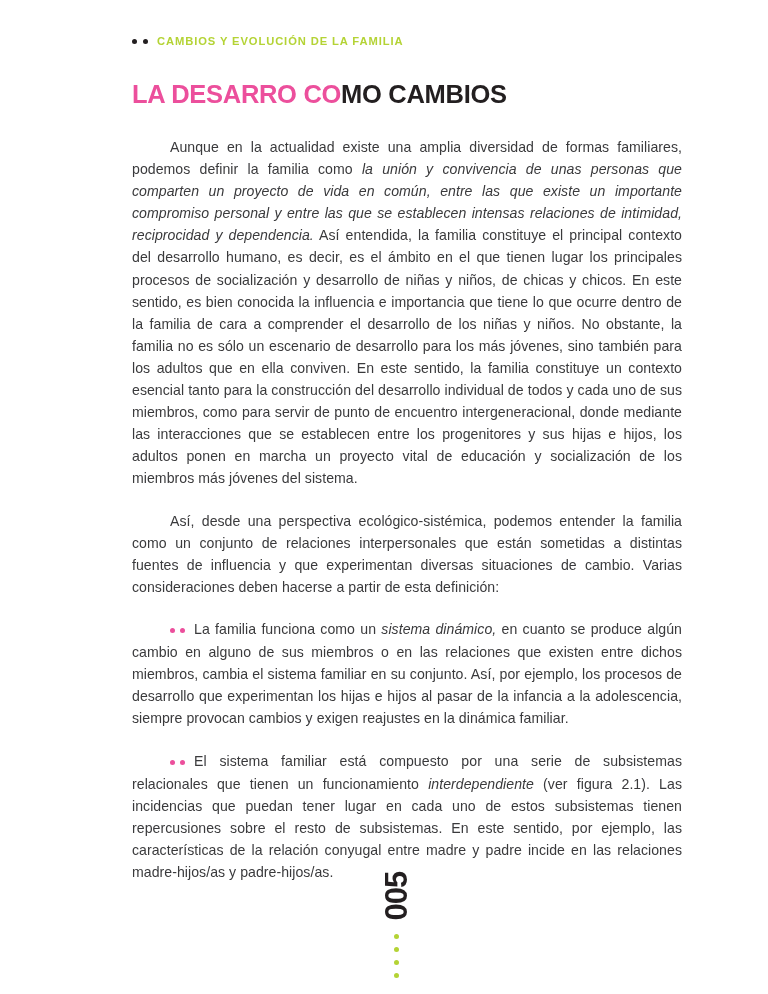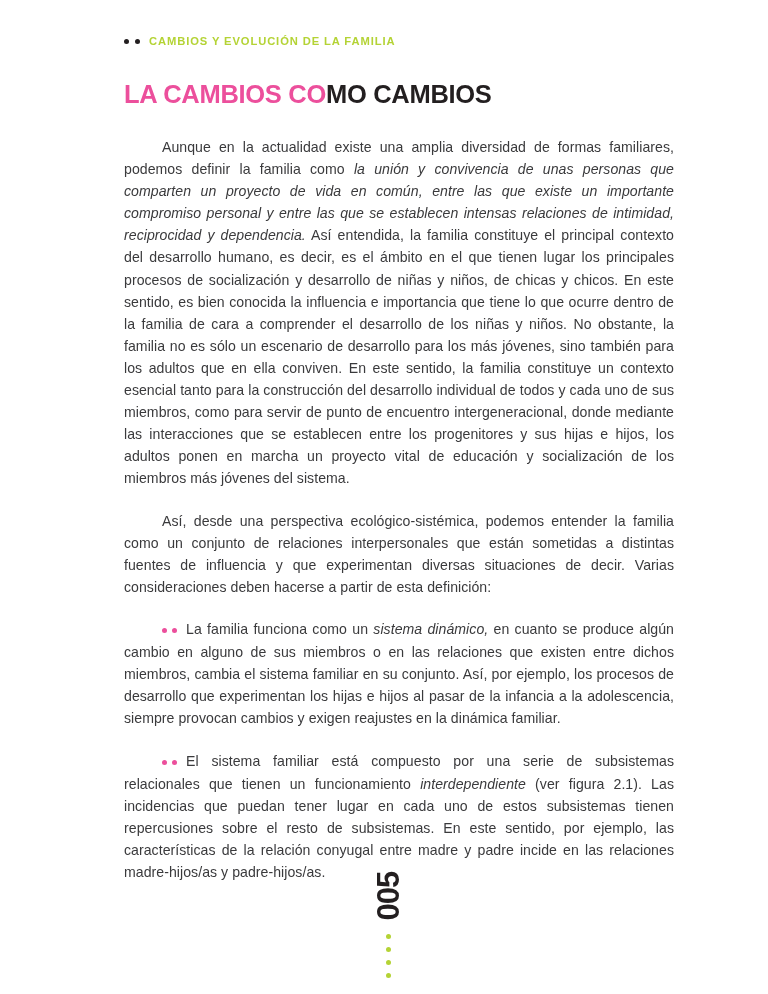--- a/index.html
+++ b/index.html
@@ -11,21 +11,21 @@
     width: 768px;
     height: 994px;
     position: relative;
     overflow: hidden;
     font-family: "Liberation Sans", sans-serif;
     color: #2b2b2b;
   }
 
   .page {
     position: absolute;
-    left: 4px; top: 0;
+    left: 12px; top: 0;
     width: 612px;
     height: 994px;
   }
 
   
   .runhead {
     position: absolute;
     left: 120px;
     top: 36px;
     display: flex;
@@ -151,28 +151,28 @@
 
 <div class="page">
 
   <div class="runhead">
     <span class="rh-dot"></span>
     <span class="rh-dot second"></span>
     <span class="runhead-text">CAMBIOS Y EVOLUCIÓN DE LA FAMILIA</span>
   </div>
 
   <h1 class="title">
-    <span class="ln"><span class="t-pink">LA CAMBIOS CO</span><span class="t-black">MO CAMBIOS</span></span>
+    <span class="ln"><span class="t-pink">LA DESARRO CO</span><span class="t-black">MO CAMBIOS</span></span>
   </h1>
 
   <div class="body-col">
 
     <p class="para"><span class="ind"></span><span>Aunque en la actualidad existe una amplia diversidad de formas familiares, podemos definir la familia como </span><i>la unión y convivencia de unas personas que comparten un proyecto de vida en común, entre las que existe un importante compromiso personal y entre las que se establecen intensas relaciones de intimidad, reciprocidad y dependencia.</i><span> Así entendida, la familia constituye el principal contexto del desarrollo humano, es decir, es el ámbito en el que tienen lugar los principales procesos de socialización y desarrollo de niñas y niños, de chicas y chicos. En este sentido, es bien conocida la influencia e importancia que tiene lo que ocurre dentro de la familia de cara a comprender el desarrollo de los niñas y niños. No obstante, la familia no es sólo un escenario de desarrollo para los más jóvenes, sino también para los adultos que en ella conviven. En este sentido, la familia constituye un contexto esencial tanto para la construcción del desarrollo individual de todos y cada uno de sus miembros, como para servir de punto de encuentro intergeneracional, donde mediante las interacciones que se establecen entre los progenitores y sus hijas e hijos, los adultos ponen en marcha un proyecto vital de educación y socialización de los miembros más jóvenes del sistema.</span></p>
 
-    <p class="para"><span class="ind"></span><span>Así, desde una perspectiva ecológico-sistémica, podemos entender la familia como un conjunto de relaciones interpersonales que están sometidas a distintas fuentes de influencia y que experimentan diversas situaciones de decir. Varias consideraciones deben hacerse a partir de esta definición:</span></p>
+    <p class="para"><span class="ind"></span><span>Así, desde una perspectiva ecológico-sistémica, podemos entender la familia como un conjunto de relaciones interpersonales que están sometidas a distintas fuentes de influencia y que experimentan diversas situaciones de cambio. Varias consideraciones deben hacerse a partir de esta definición:</span></p>
 
     <p class="para"><span class="ind"></span><span class="lead-dots"><span class="ld"></span><span class="ld"></span></span><span>La familia funciona como un </span><i>sistema dinámico,</i><span> en cuanto se produce algún cambio en alguno de sus miembros o en las relaciones que existen entre dichos miembros, cambia el sistema familiar en su conjunto. Así, por ejemplo, los procesos de desarrollo que experimentan los hijas e hijos al pasar de la infancia a la adolescencia, siempre provocan cambios y exigen reajustes en la dinámica familiar.</span></p>
 
     <p class="para"><span class="ind"></span><span class="lead-dots"><span class="ld"></span><span class="ld"></span></span><span>El sistema familiar está compuesto por una serie de subsistemas relacionales que tienen un funcionamiento </span><i>interdependiente</i><span> (ver figura 2.1). Las incidencias que puedan tener lugar en cada uno de estos subsistemas tienen repercusiones sobre el resto de subsistemas. En este sentido, por ejemplo, las características de la relación conyugal entre madre y padre incide en las relaciones madre-hijos/as y padre-hijos/as.</span></p>
 
   </div>
 
   <div class="folio">
     <div class="folio-num">005</div>
     <div class="folio-dots">

